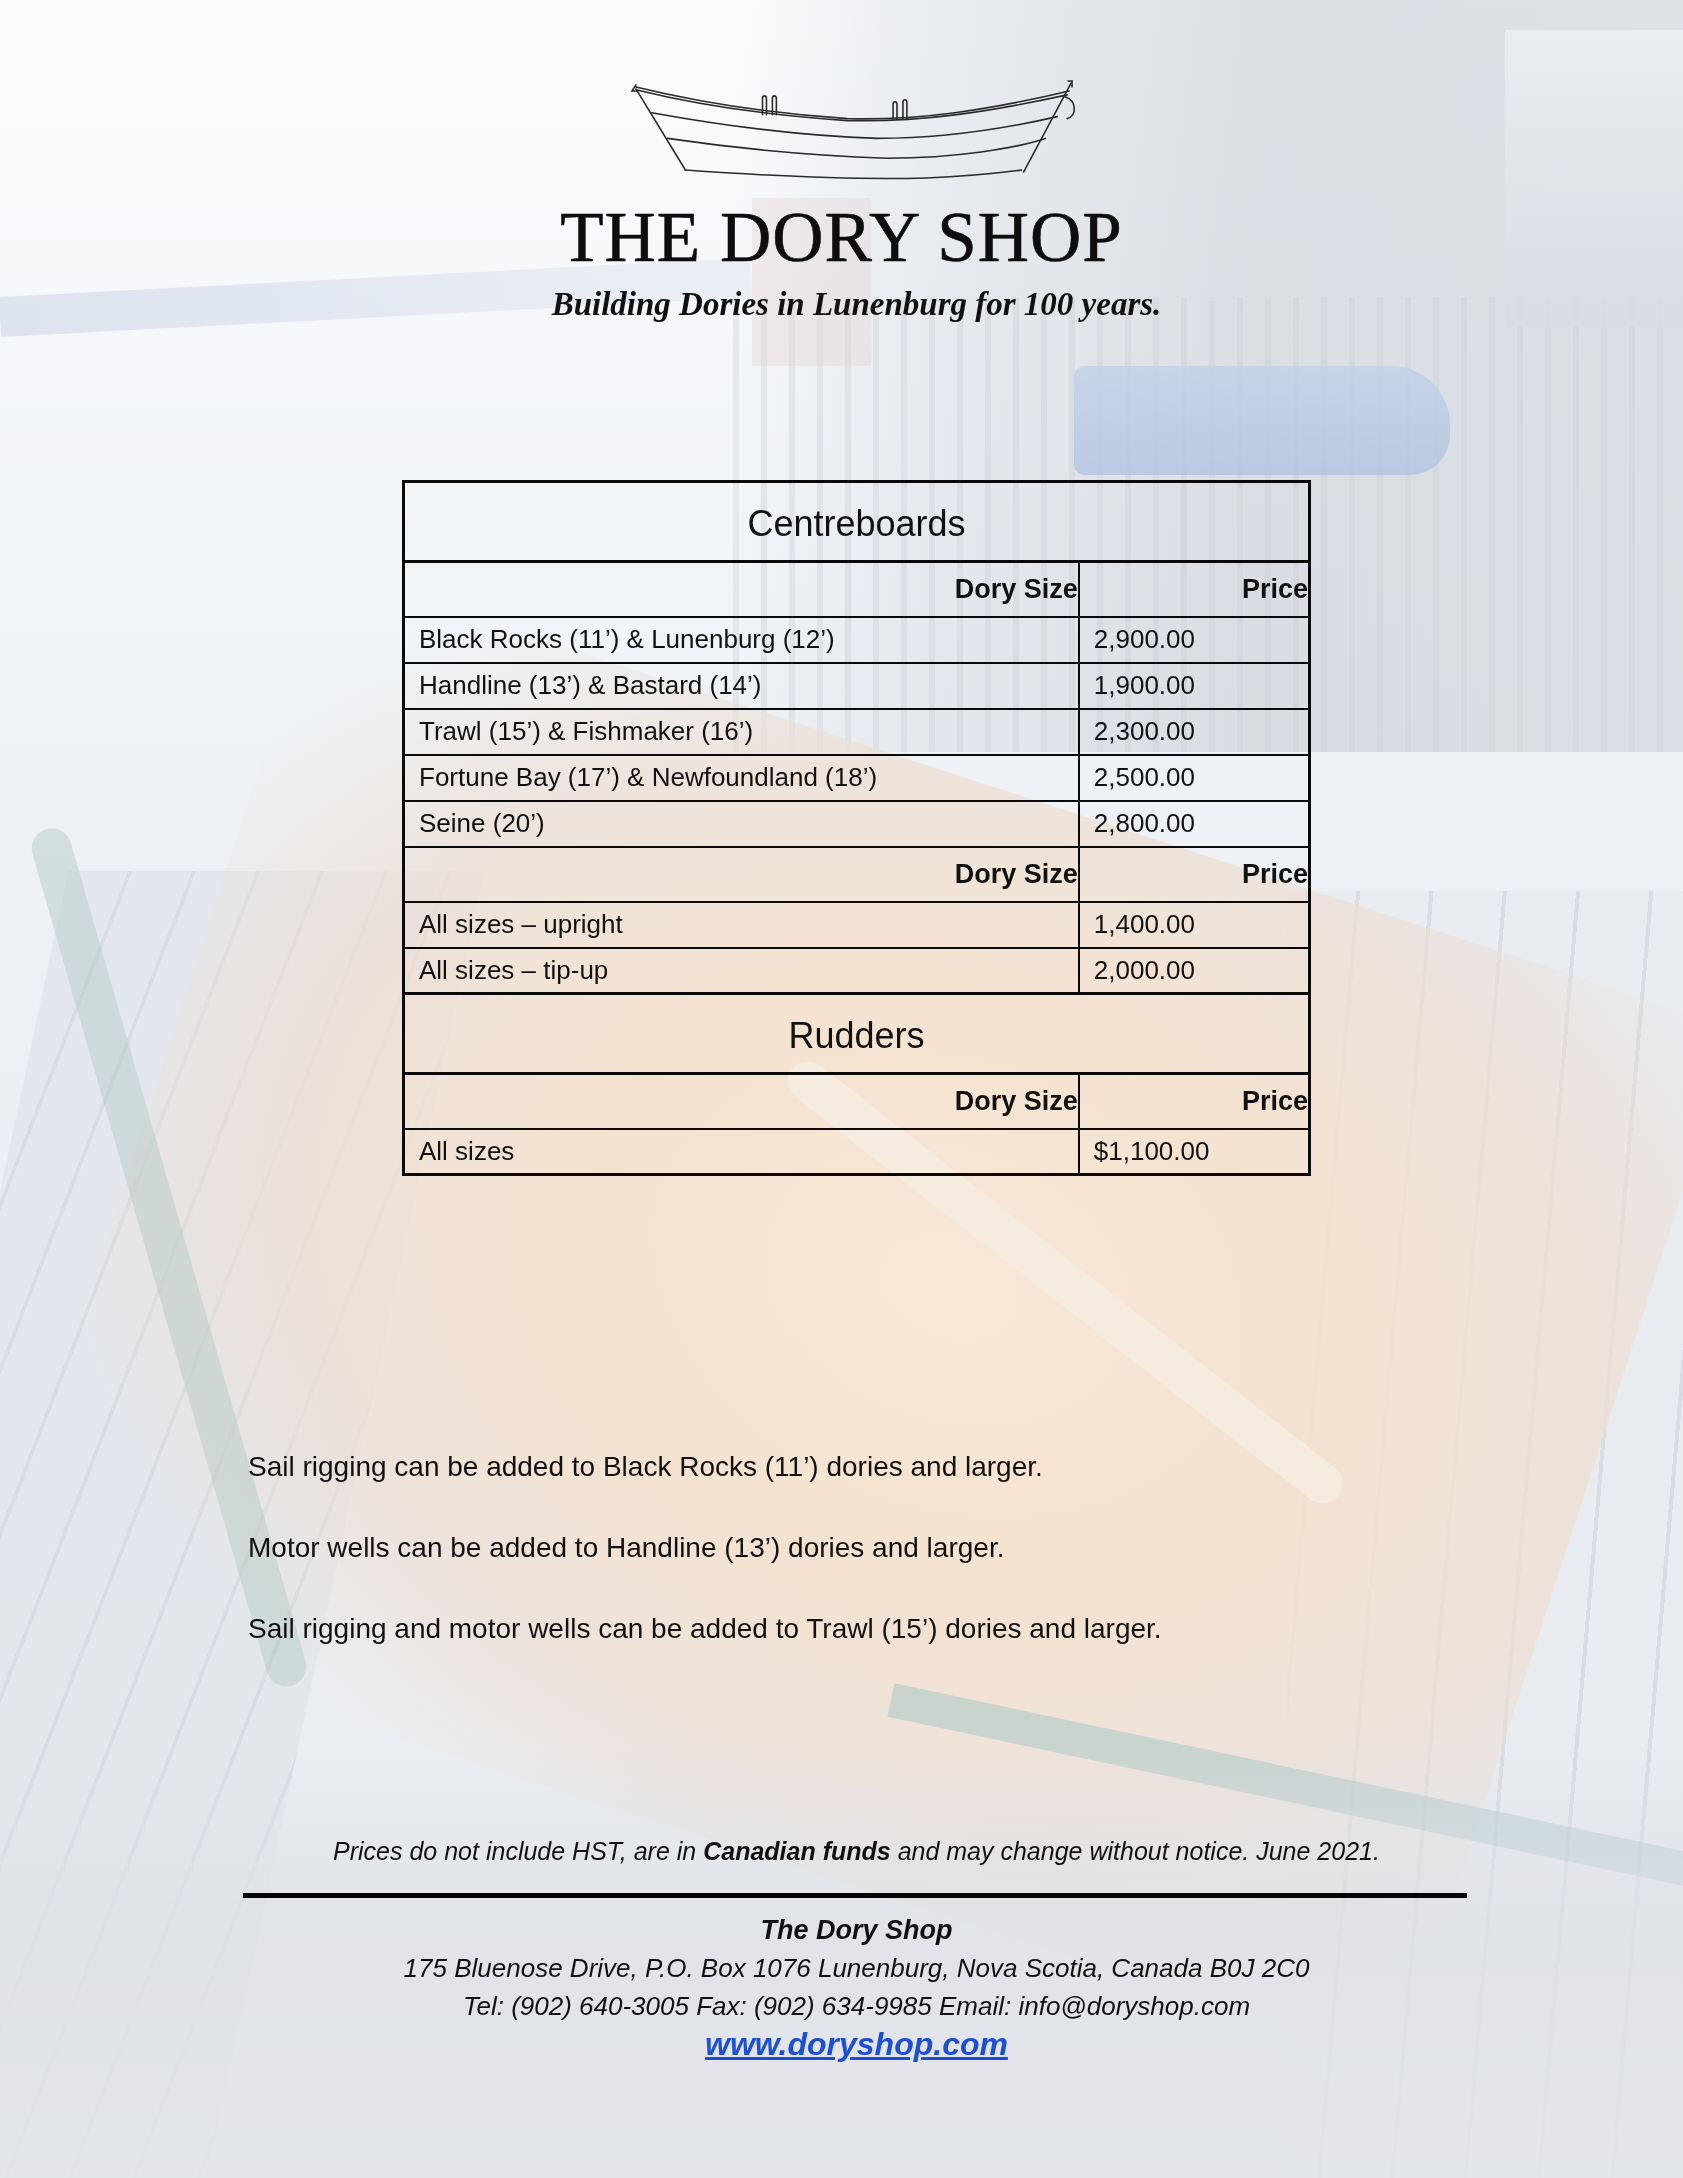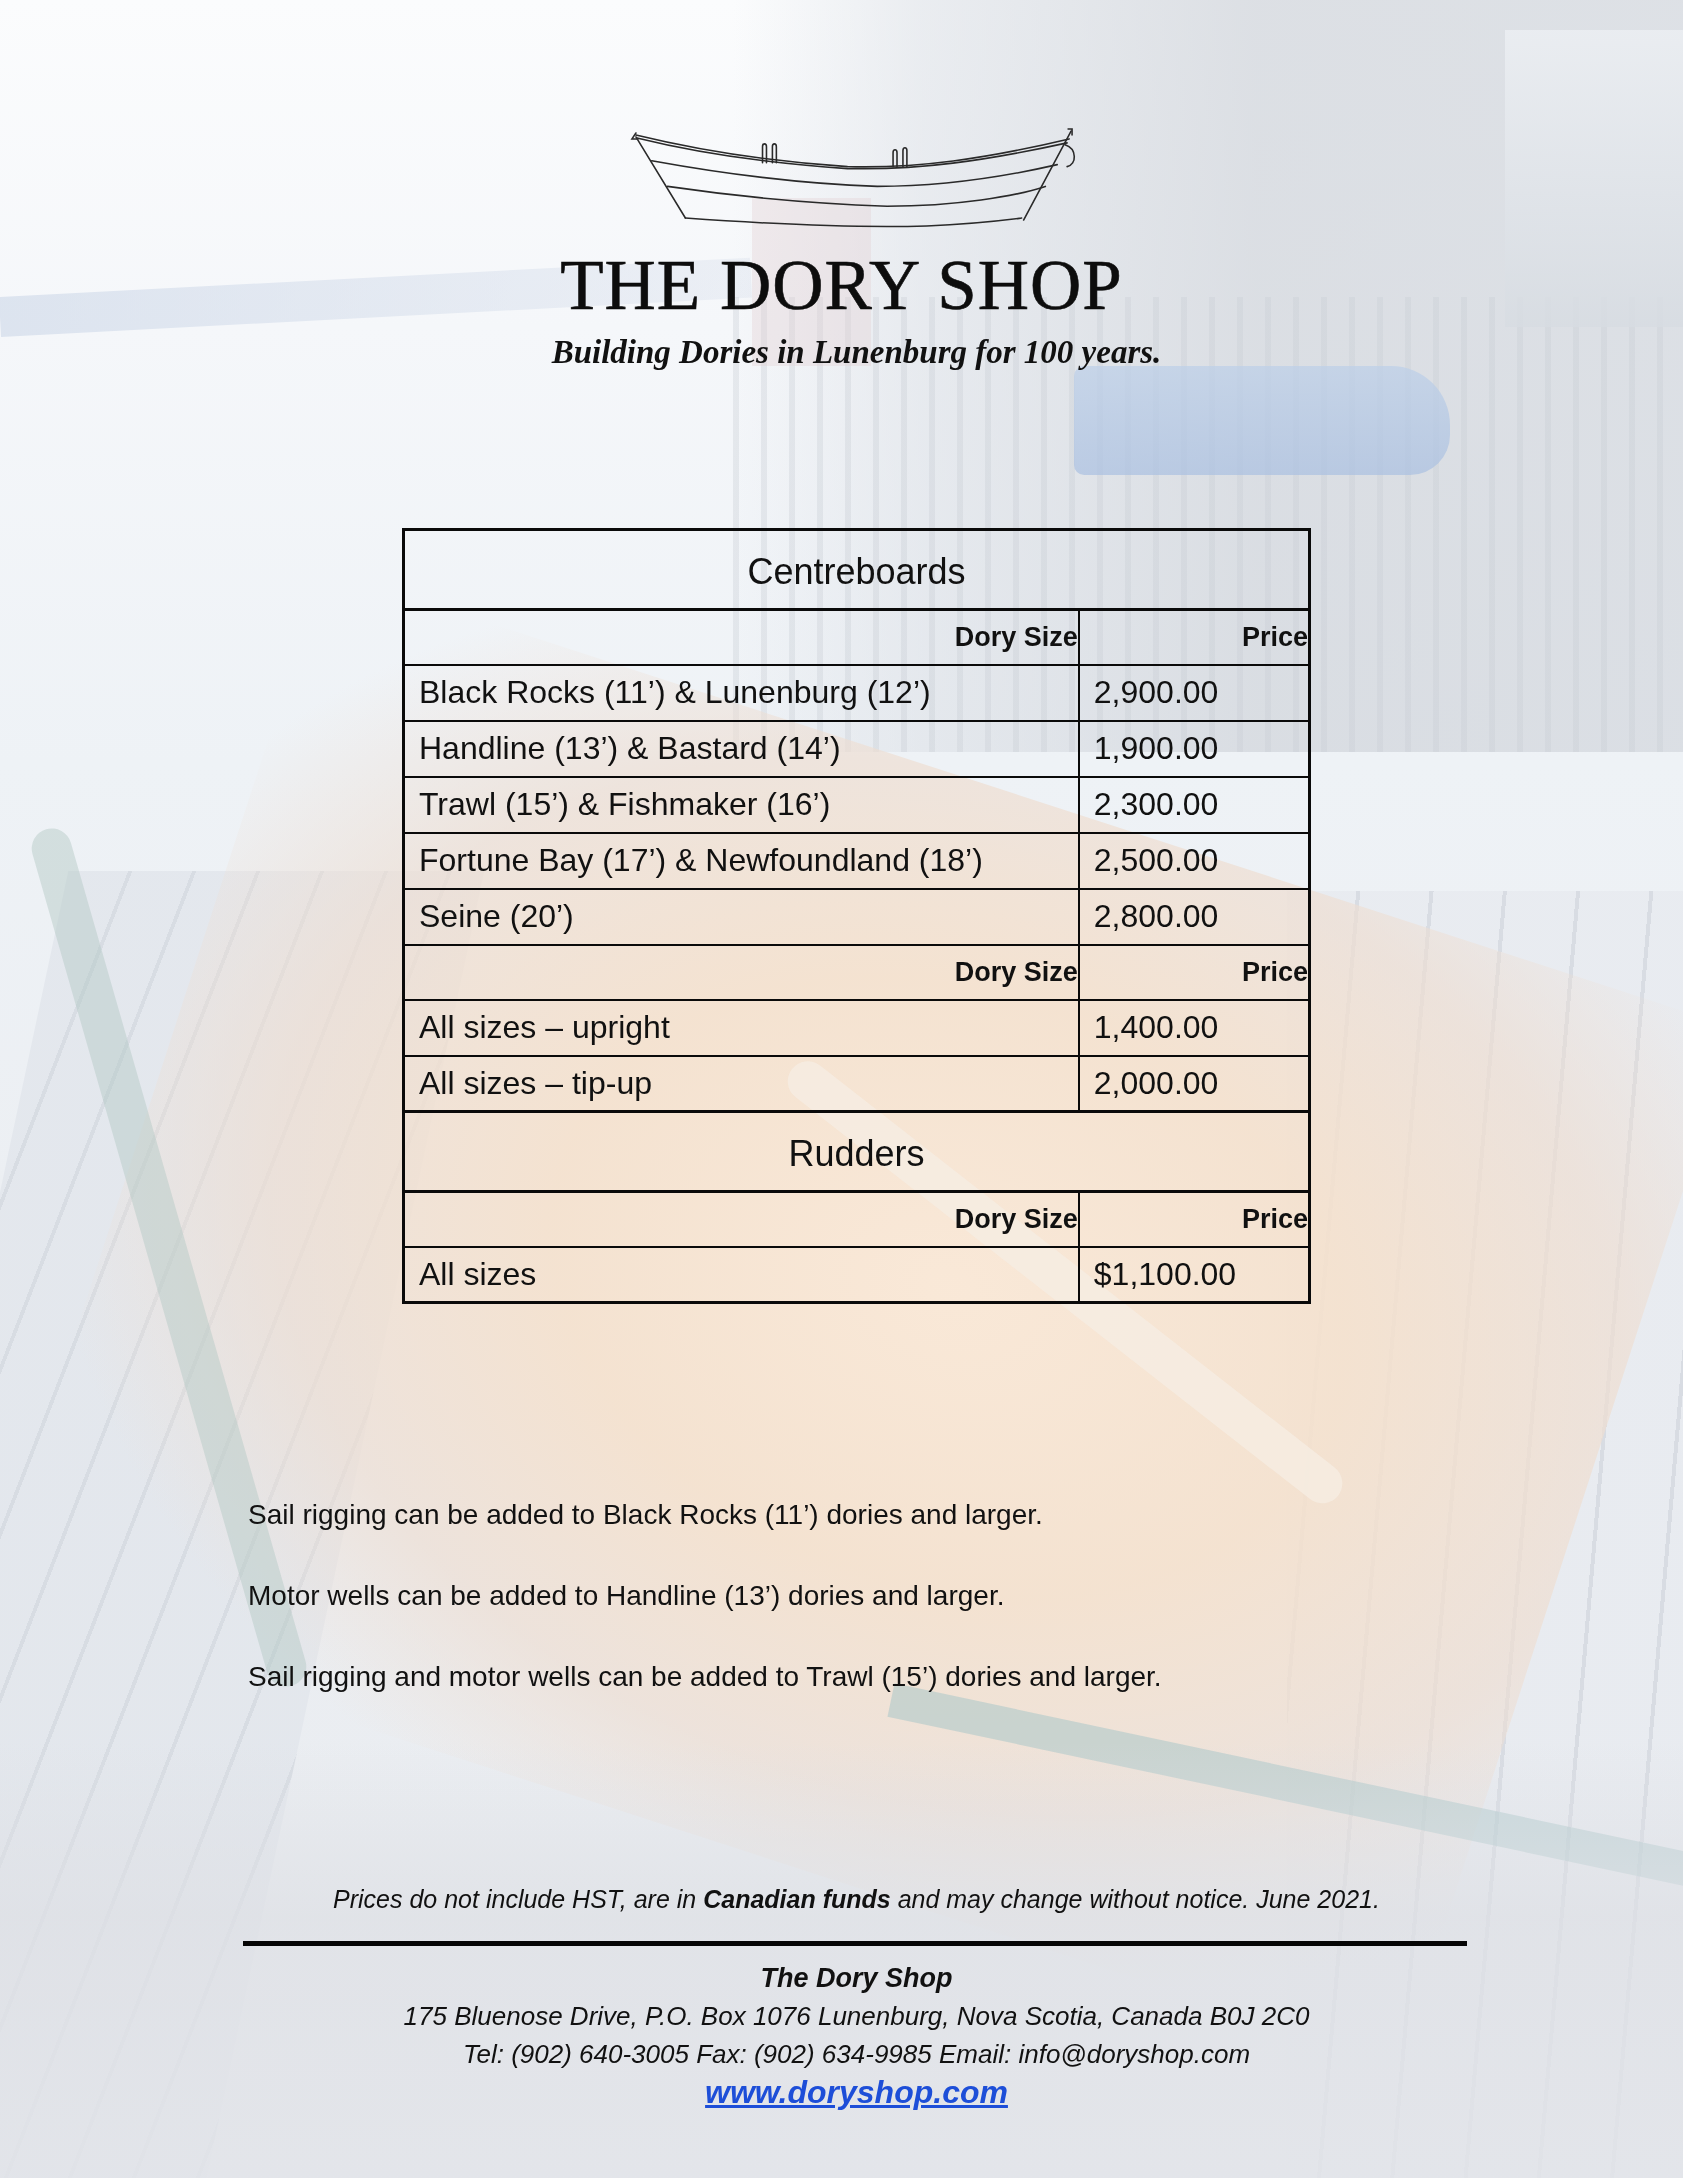--- a/index.html
+++ b/index.html
@@ -43,21 +43,21 @@
   .bg-gunwale { left: 149px; top: 812px; width: 40px; height: 891px;
     background: rgba(178,200,196,0.45); transform: rotate(-16deg); border-radius: 20px; }
   .bg-gunwale2 { left: 891px; top: 1683px; width: 891px; height: 34px;
     background: rgba(170,198,200,0.55); transform: rotate(12deg); transform-origin: left center; }
   .bg-oar { left: 792px; top: 1049px; width: 693px; height: 40px;
     background: rgba(246,236,226,0.85); transform: rotate(38deg); transform-origin: left center; border-radius: 20px; }
   .bg-bottom { left: 0; top: 1742px; width: 1683px; height: 436px;
     background: linear-gradient(180deg, rgba(225,226,230,0.0) 0%, rgba(222,224,229,0.75) 40%, rgba(226,228,233,0.85) 100%); }
 
   
-  .content { position: absolute; inset: 0; z-index: 1; margin-top: 48px; }
+  .content { position: absolute; inset: 0; z-index: 1; }
 
   .logo { position: absolute; left: 630px; top: 77px; width: 447px; height: 103px; }
 
   .title {
     position: absolute; left: 0; width: 1683px; top: 198px;
     text-align: center;
     font-family: "Liberation Serif", "DejaVu Serif", serif;
     font-size: 71px; line-height: 79px; letter-spacing: 1px;
     color: #0d0d0d;
     -webkit-text-stroke: 0.6px #0d0d0d;
@@ -86,21 +86,21 @@
     height: 80px; text-align: center;
     font-size: 36px; font-weight: normal;
     border-top: 3px solid #0a0a0a; border-bottom: 3px solid #0a0a0a;
     padding-top: 4px;
   }
   .col-head th {
     height: 55px; font-size: 27px; font-weight: bold; text-align: right;
   }
   .col-head th.size-col { width: 644px; }
   .col-head th.price-col { width: 220px; }
-  .data-row td { height: 56px; font-size: 32px; padding-left: 14px; text-align: left; }
+  .data-row td { height: 46px; font-size: 26px; padding-left: 14px; text-align: left; }
 
   .notes { position: absolute; left: 248px; top: 1447px; }
   .note { font-size: 28px; line-height: 40px; height: 81px; color: #111; }
 
   .disclaimer {
     position: absolute; left: 0; width: 1713px; top: 1834px;
     text-align: center; font-size: 25px; line-height: 34px; font-style: italic; color: #111;
   }
   .disclaimer b { font-weight: bold; }
 

